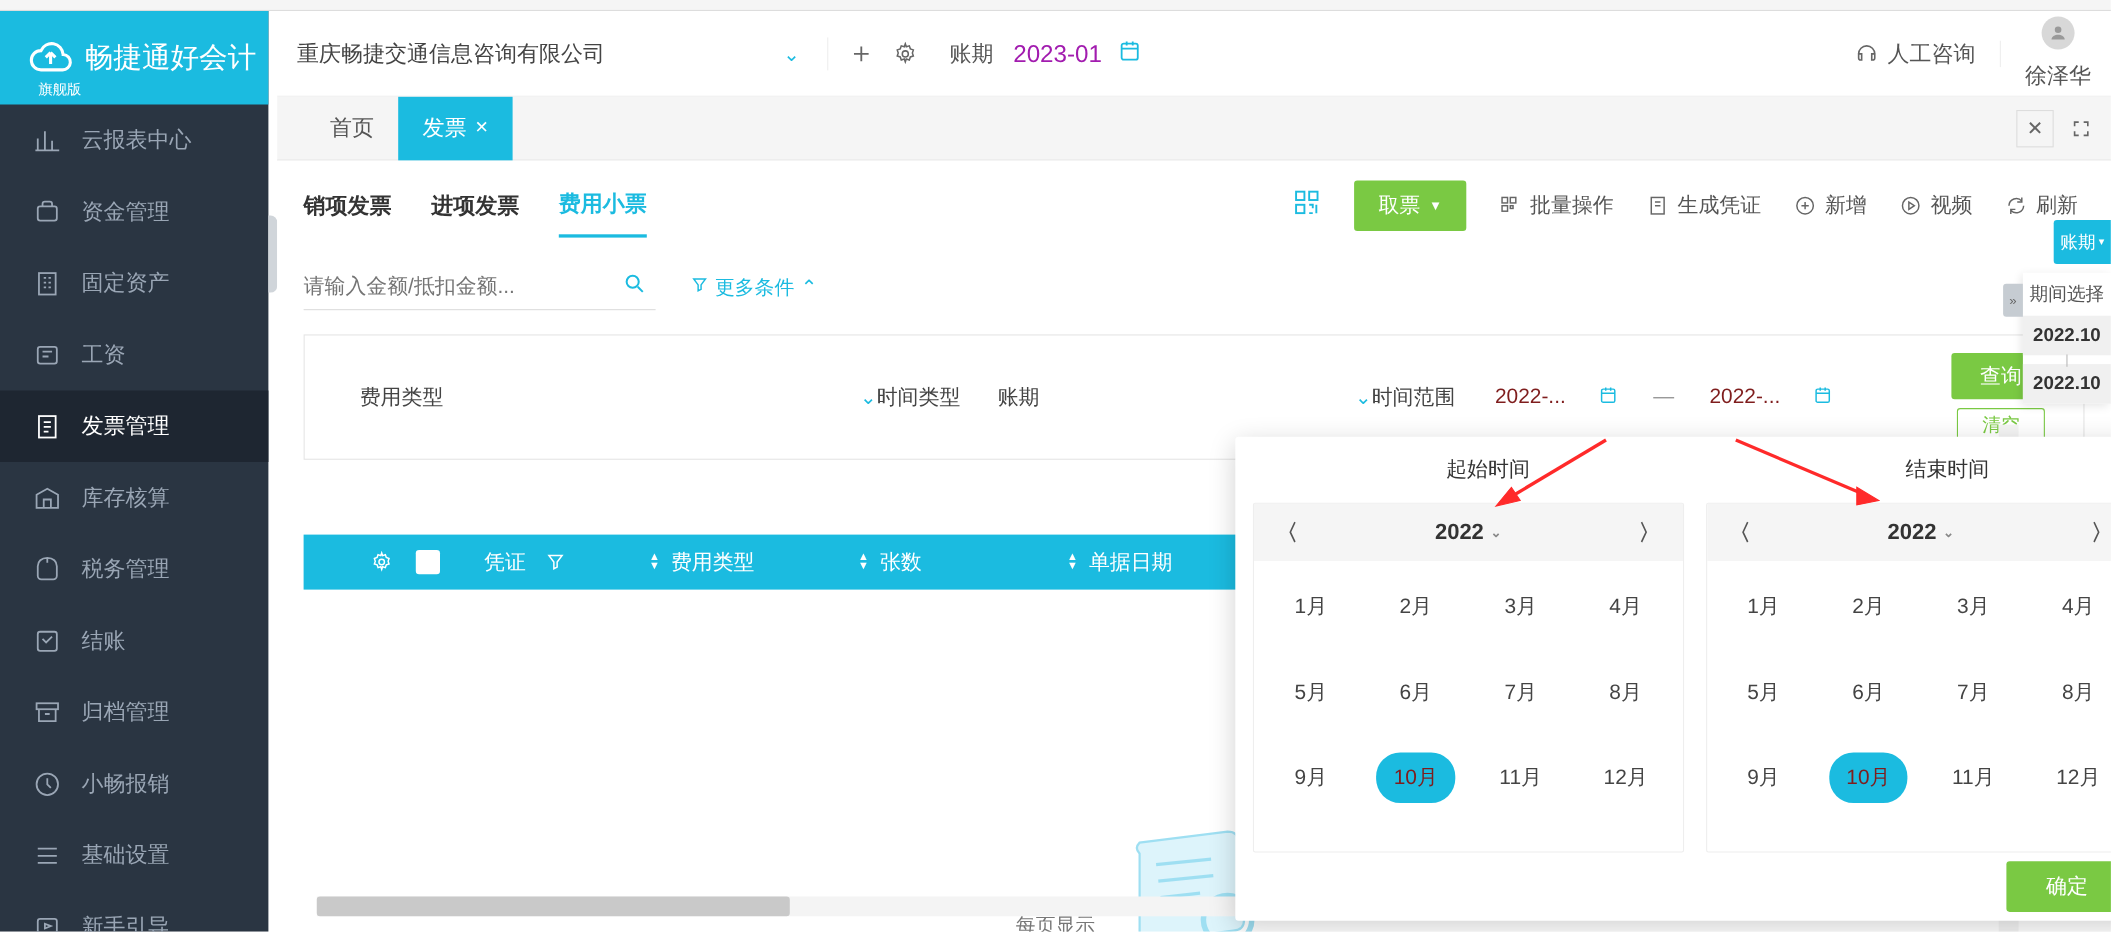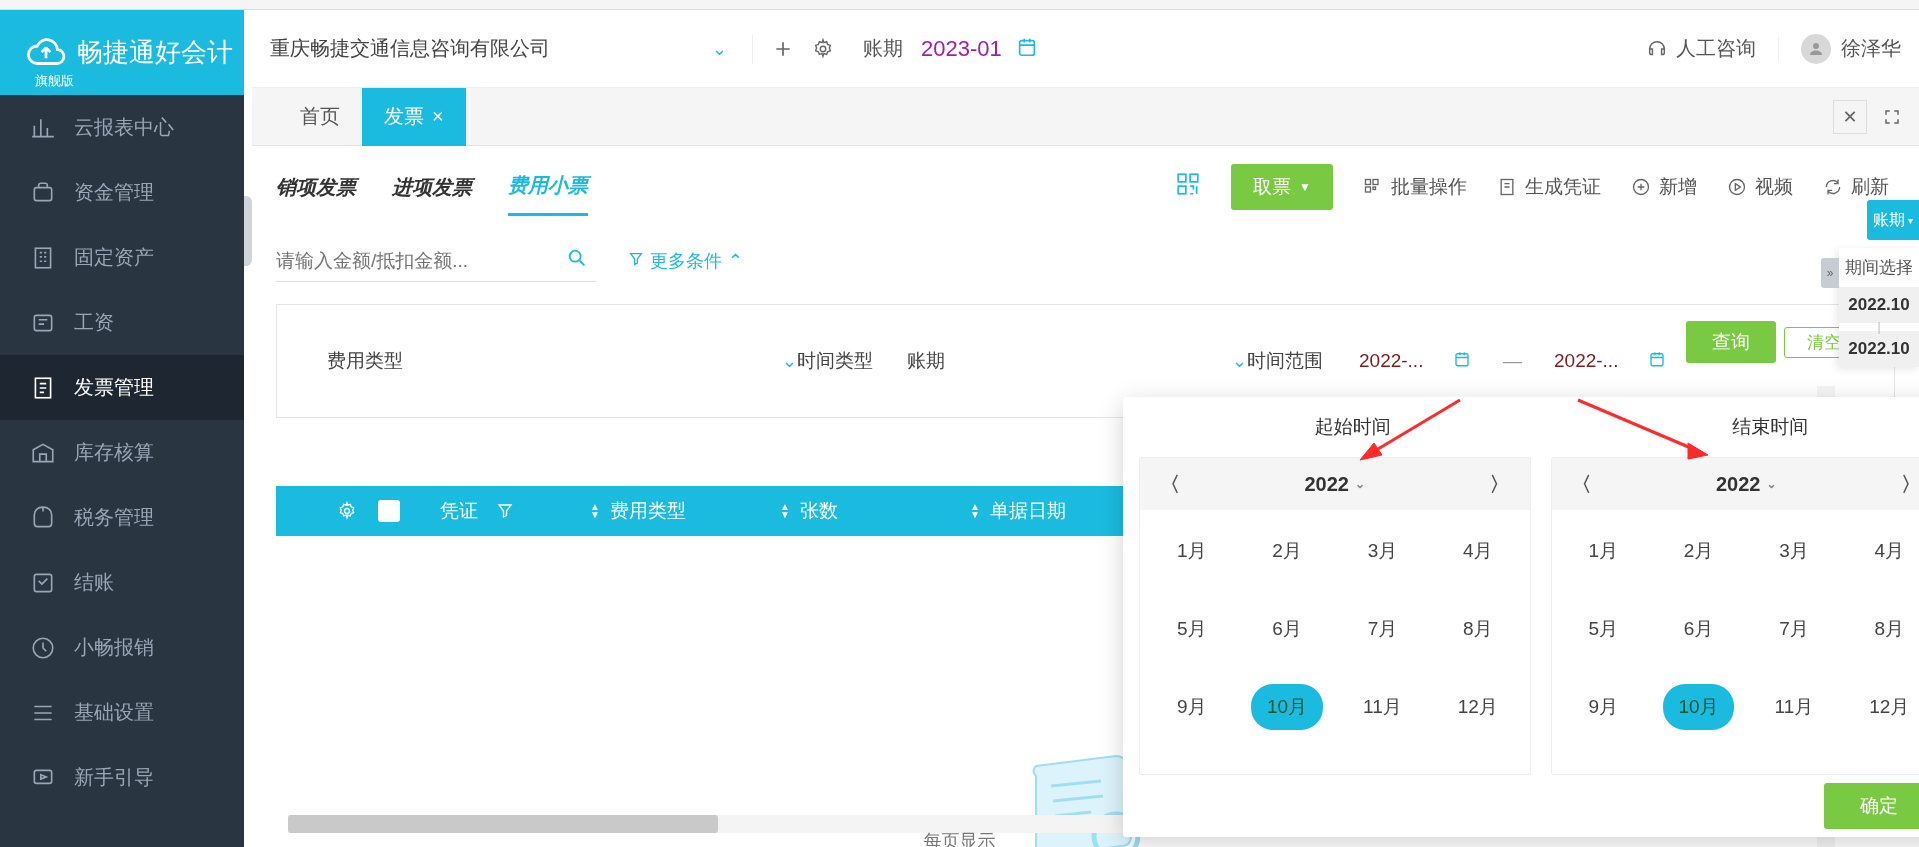--- a/index.html
+++ b/index.html
@@ -38,21 +38,21 @@
     .tabs-row { height: 58px; background: #f5f5f5; display: flex; align-items: center; padding-left: 26px; border-bottom: 1px solid #e5e5e5; position: relative; }
     .tab { padding: 0 22px; height: 58px; display: flex; align-items: center; font-size: 20px; color: #555; cursor: pointer; }
     .tab.active { background: #1bbbe0; color: #fff; }
     .tab-close { margin-left: 8px; font-size: 20px; }
     .tabs-right { position: absolute; right: 10px; display: flex; align-items: center; gap: 8px; }
     .tabs-right .btn-sq { width: 34px; height: 34px; border: 1px solid #ddd; display: flex; align-items: center; justify-content: center; color: #666; cursor: pointer; font-size: 18px; }
     
     
     .content { flex: 1; padding: 20px 24px 0 24px; background: #fff; position: relative; overflow: hidden; }
     .sub-tabs { display: flex; gap: 36px; align-items: center; height: 56px; }
-    .sub-tab { font-size: 20px; color: #333; font-weight: 600; padding-bottom: 14px; cursor: pointer; font-style: italic; }
+    .sub-tab { font-size: 20px; color: #333; font-weight: 600; padding-bottom: 14px; cursor: pointer; }
     .sub-tab.active { color: #1bbbe0; border-bottom: 3px solid #1bbbe0; }
     .toolbar-right { position: absolute; right: 30px; top: 18px; display: flex; align-items: center; gap: 30px; font-size: 19px; color: #555; }
     .qr-ico { color: #1bbbe0; font-size: 24px; letter-spacing: 2px; }
     .btn-primary { background: #7ac943; color: #fff; padding: 10px 22px; border-radius: 3px; display: flex; align-items: center; gap: 8px; cursor: pointer; }
     .toolbar-right .tli { display: flex; align-items: center; gap: 8px; cursor: pointer; }
     
     
     .search-row { display: flex; align-items: center; gap: 40px; margin-top: 18px; }
     .search-input { border: none; border-bottom: 1px solid #ddd; width: 320px; height: 42px; font-size: 19px; color: #999; background: transparent; }
     .search-glass { color: #1bbbe0; margin-left: -30px; font-size: 22px; }
@@ -62,21 +62,21 @@
     
     .filter-box { margin-top: 22px; border: 1px solid #e5e5e5; height: 114px; padding: 34px 50px; display: flex; align-items: center; gap: 0; position: relative; }
     .fld { display: flex; align-items: center; gap: 14px; font-size: 19px; color: #444; }
     .fld .chev-d { color: #1bbbe0; font-size: 18px; }
     .fld.type { width: 470px; }
     .fld.time-type { width: 450px; }
     .fld.range { }
     .fld input.dval { border: none; width: 80px; font-size: 19px; color: #7f1d1d; }
     .cal-sm { color: #1bbbe0; font-size: 18px; }
     .dash { color: #999; margin: 0 18px; }
-    .filter-actions { position: absolute; right: 30px; top: 16px; display: flex; flex-direction: row; gap: 8px; align-items: center; }
+    .filter-actions { position: absolute; right: 30px; top: 16px; display: flex; flex-direction: column; gap: 8px; align-items: center; }
     .btn-query { background: #7ac943; color: #fff; padding: 8px 26px; border-radius: 3px; font-size: 19px; cursor: pointer; }
     .btn-clear { border: 1px solid #7ac943; color: #7ac943; padding: 3px 22px; border-radius: 3px; font-size: 17px; cursor: pointer; }
     
     
     .table-head { margin-top: 68px; background: #1bbbe0; height: 50px; display: flex; align-items: center; color: #fff; font-size: 19px; padding-left: 40px; gap: 0; }
     .th { display: flex; align-items: center; gap: 6px; }
     .th.gear { width: 62px; justify-content: center; }
     .th.chk { width: 62px; }
     .th.chk .box { width: 22px; height: 22px; background: #fff; border-radius: 3px; }
     .th.voucher { width: 150px; }
@@ -90,21 +90,21 @@
     .date-popup { position: absolute; left: 1123px; top: 397px; width: 835px; height: 440px; background: #fff; box-shadow: 0 6px 24px rgba(0,0,0,0.18); border-radius: 3px; display: flex; flex-direction: column; z-index: 200; }
     .date-headers { height: 60px; display: flex; align-items: center; }
     .date-headers > div { width: 50%; text-align: center; font-size: 19px; color: #333; font-weight: 500; padding-left: 42px; }
     .date-cals { flex: 1; display: flex; gap: 20px; padding: 0 16px; }
     .cal { flex: 1; border: 1px solid #eee; border-radius: 2px; background: #fff; }
     .cal-head { height: 52px; background: #f5f5f5; display: flex; align-items: center; justify-content: space-between; padding: 0 20px; font-size: 20px; font-weight: 600; color: #333; }
     .cal-head .yrsel { display: flex; align-items: center; gap: 6px; }
     .cal-head .nav-arrow { cursor: pointer; color: #555; font-size: 20px; }
     .months { display: grid; grid-template-columns: repeat(4, 1fr); padding: 18px 4px; row-gap: 32px; }
     .month { text-align: center; font-size: 19px; color: #444; padding: 10px 0; cursor: pointer; border-radius: 18px; }
-    .month.sel { background: #1bbbe0; color: #14532d; border-radius: 22px; margin: 0 12px; }
+    .month.sel { background: #1bbbe0; color: #7f1d1d; border-radius: 22px; margin: 0 12px; }
     .date-footer { height: 62px; display: flex; align-items: center; justify-content: flex-end; padding-right: 24px; }
     .btn-ok { background: #7ac943; color: #fff; padding: 10px 36px; border-radius: 3px; font-size: 19px; cursor: pointer; }
     
     
     .arrow-anno { position: absolute; z-index: 300; pointer-events: none; }
     .arrow-anno line, .arrow-anno polygon { stroke: #ff2a2a; fill: #ff2a2a; }
     
     
     .period-side-btn { position: absolute; right: 0; top: 200px; width: 52px; height: 40px; background: #1bbbe0; color: #fff; display: flex; align-items: center; justify-content: center; font-size: 16px; border-radius: 3px 0 0 3px; cursor: pointer; z-index: 150; }
     .period-side-btn::after { content: "▾"; font-size: 10px; margin-left: 3px; }
@@ -183,20 +183,27 @@
         <path d="M12 2v4M12 2C7 2 4 5 4 9v8a3 3 0 0 0 3 3h10a3 3 0 0 0 3-3V9c0-4-3-7-8-7z"></path>
       </svg>
       <span>税务管理</span>
     </div>
   <div class="nav-item">
       <svg viewBox="0 0 24 24">
         <rect x="4" y="4" width="16" height="16" rx="2"></rect>
         <path d="M8 10l3 3 5-5"></path>
       </svg>
       <span>结账</span>
+    </div>
+  <div class="nav-item">
+      <svg viewBox="0 0 24 24">
+        <rect x="3" y="4" width="18" height="5"></rect>
+        <path d="M5 9v10h14V9M10 13h4"></path>
+      </svg>
+      <span>归档管理</span>
     </div>
   <div class="nav-item">
       <svg viewBox="0 0 24 24">
         <circle cx="12" cy="12" r="9"></circle>
         <path d="M12 7v5l3 3"></path>
       </svg>
       <span>小畅报销</span>
     </div>
   <div class="nav-item">
       <svg viewBox="0 0 24 24">
@@ -241,21 +248,21 @@
         </svg>
     </span>
     <div class="topbar-right">
       <div style="display:flex;align-items:center;gap:8px;">
         <svg width="22" height="22" viewBox="0 0 24 24" stroke="#666" stroke-width="1.6" fill="none">
             <path d="M4 12a8 8 0 0 1 16 0M4 12v4a2 2 0 0 0 2 2h1v-6H4zM20 12v4a2 2 0 0 1-2 2h-1v-6h3z"></path>
           </svg>
         <span>人工咨询</span>
       </div>
       <div class="sep" style="height:24px;"></div>
-      <div style="display:flex;align-items:center;gap:10px;">
+      <div style="display:flex;align-items:center;gap:10px;flex-direction:column;">
         <span class="avatar">
           <svg width="18" height="18" viewBox="0 0 24 24" fill="#999">
               <circle cx="12" cy="8" r="4"></circle>
               <path d="M4 20c0-4 4-6 8-6s8 2 8 6"></path>
             </svg>
         </span>
         <span>徐泽华</span>
       </div>
     </div>
   </div>

